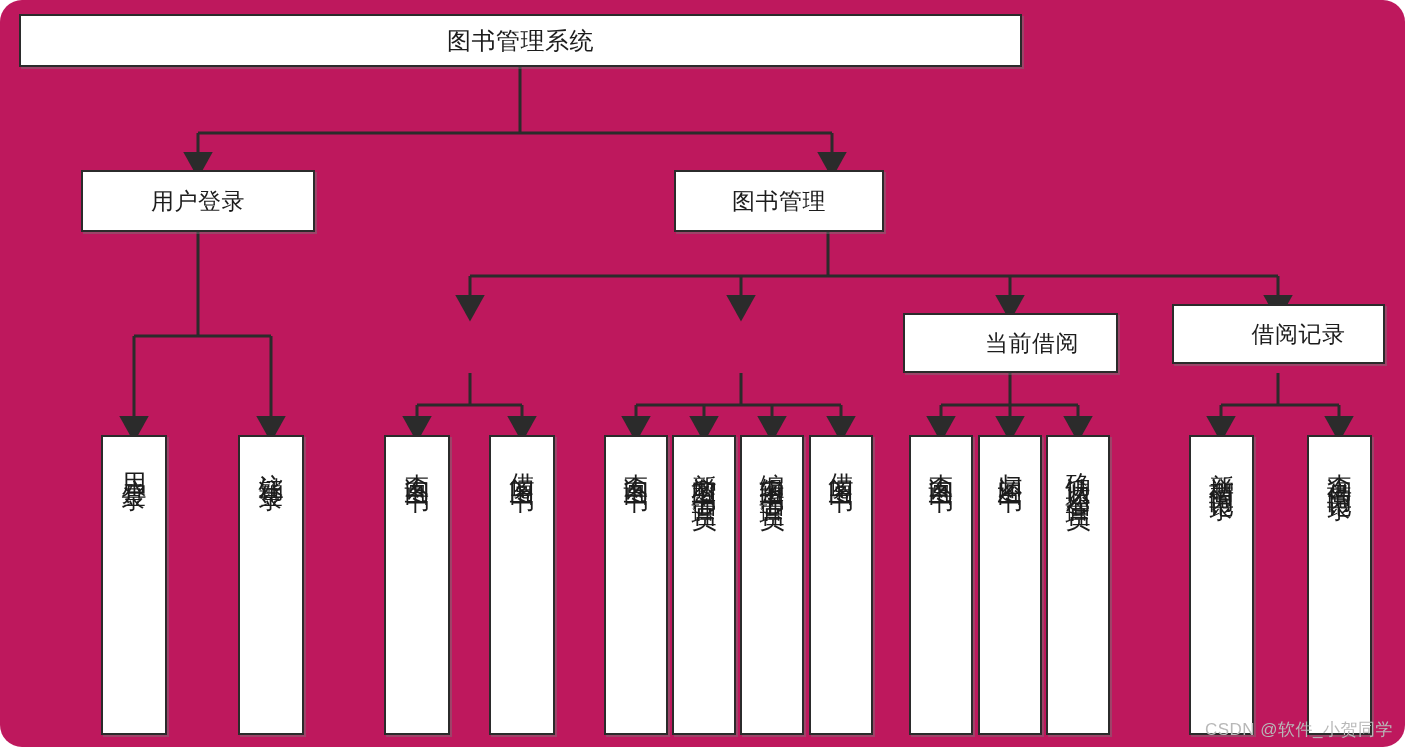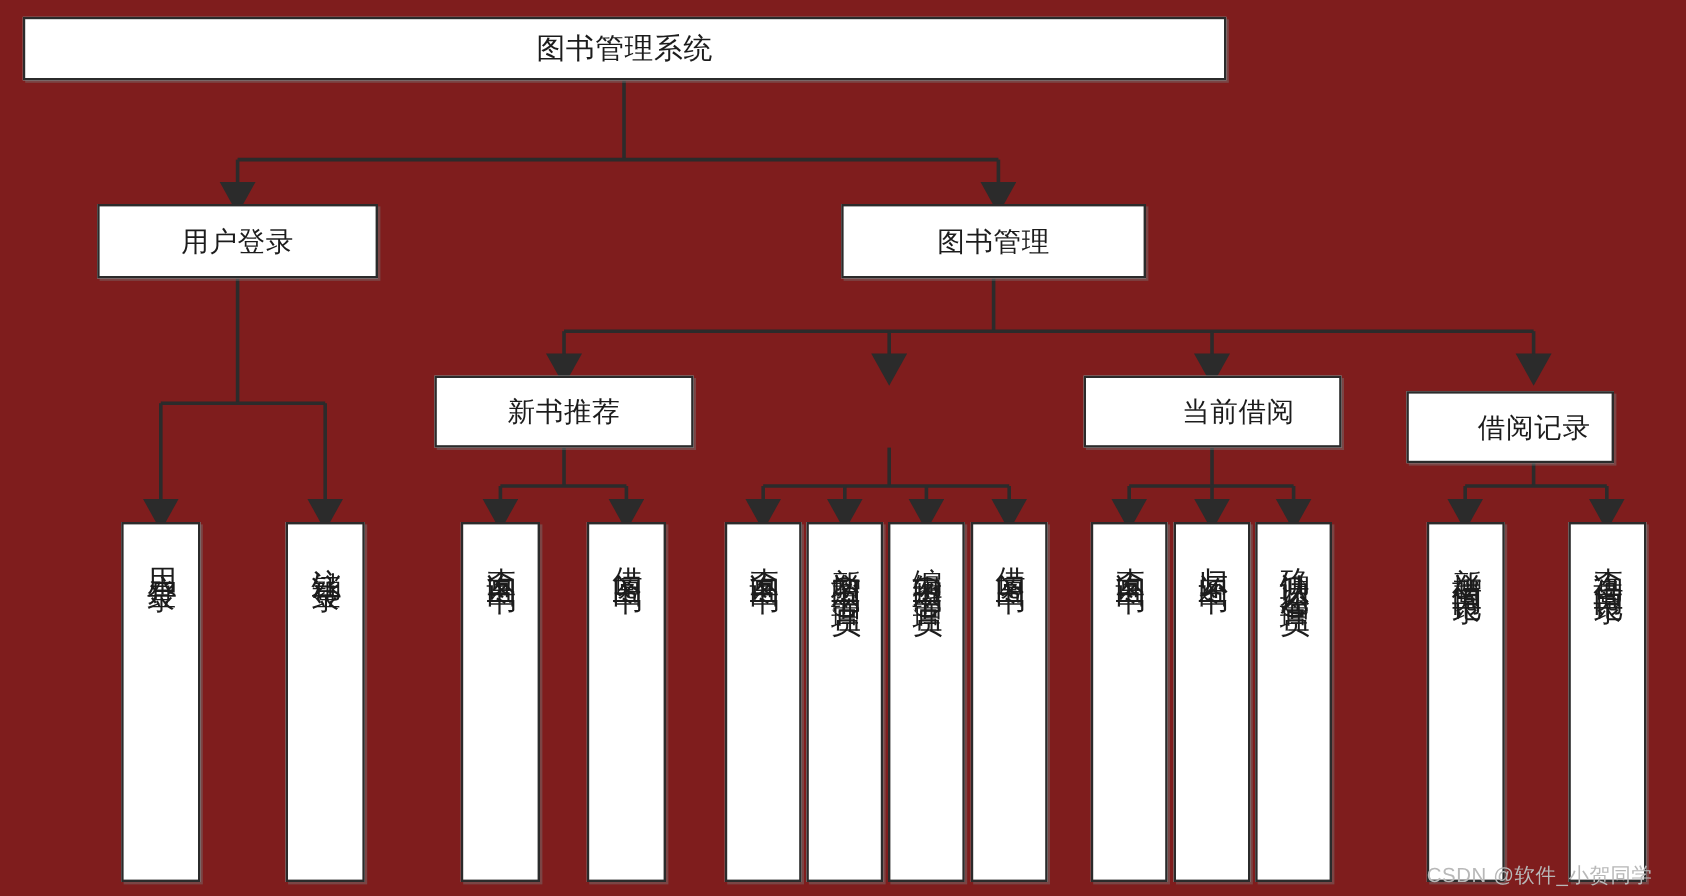--- a/index.html
+++ b/index.html
@@ -7,21 +7,22 @@
   body{
     font-family:"Liberation Sans","DejaVu Sans",sans-serif;
     width:1405px;height:747px;
     overflow:hidden;
     position:relative;
   }
   #diagram-root{
     position:relative;
     width:1405px;
     height:747px;
-    background:#7f1d1d;
+    background:#be185d;
+    border-radius:22px;
   }
   svg#edges{
     position:absolute;left:0;top:0;
     width:1405px;height:747px;
     pointer-events:none;
   }
   .node{
     position:absolute;
     box-sizing:border-box;
     background:#ffffff;
@@ -51,21 +52,21 @@
   .node.leaf .label{
     writing-mode:vertical-rl;
     text-orientation:upright;
     font-size:25px;
     letter-spacing:5px;
     line-height:1;
     white-space:nowrap;
   }
   #watermark{
     position:absolute;
-    right:28px;
+    right:12px;
     bottom:6px;
     font-size:17px;
     color:#b8b8b8;
     letter-spacing:0.5px;
     user-select:none;
   }
 </style>
 </head>
 <body>
 
@@ -121,31 +122,28 @@
     </g>
   </svg>
 
   <div class="node root horiz" style="left:19px;top:14px;width:1003px;height:53px;">
     <span class="label">图书管理系统</span>
   </div>
 
   <div class="node horiz" style="left:81px;top:170px;width:234px;height:62px;">
     <span class="label">用户登录</span>
   </div>
-  <div class="node horiz" style="left:701px;top:170px;width:254px;height:62px;">
+  <div class="node horiz" style="left:674px;top:170px;width:210px;height:62px;">
     <span class="label">图书管理</span>
   </div>
 
-  <div class="node horiz" style="left:362px;top:313px;width:216px;height:60px;">
-    <span class="label">新书推荐</span>
-  </div>
   <div class="node horiz" style="left:903px;top:313px;width:215px;height:60px;padding-left:43px;">
     <span class="label">当前借阅</span>
   </div>
-  <div class="node horiz" style="left:1172px;top:326px;width:173px;height:60px;padding-left:40px;">
+  <div class="node horiz" style="left:1172px;top:304px;width:213px;height:60px;padding-left:40px;">
     <span class="label">借阅记录</span>
   </div>
 
   <div class="node leaf" style="left:101px;top:435px;width:66px;height:300px;">
     <span class="label">用户登录</span>
   </div>
   <div class="node leaf" style="left:238px;top:435px;width:66px;height:300px;">
     <span class="label">注销登录</span>
   </div>
 

